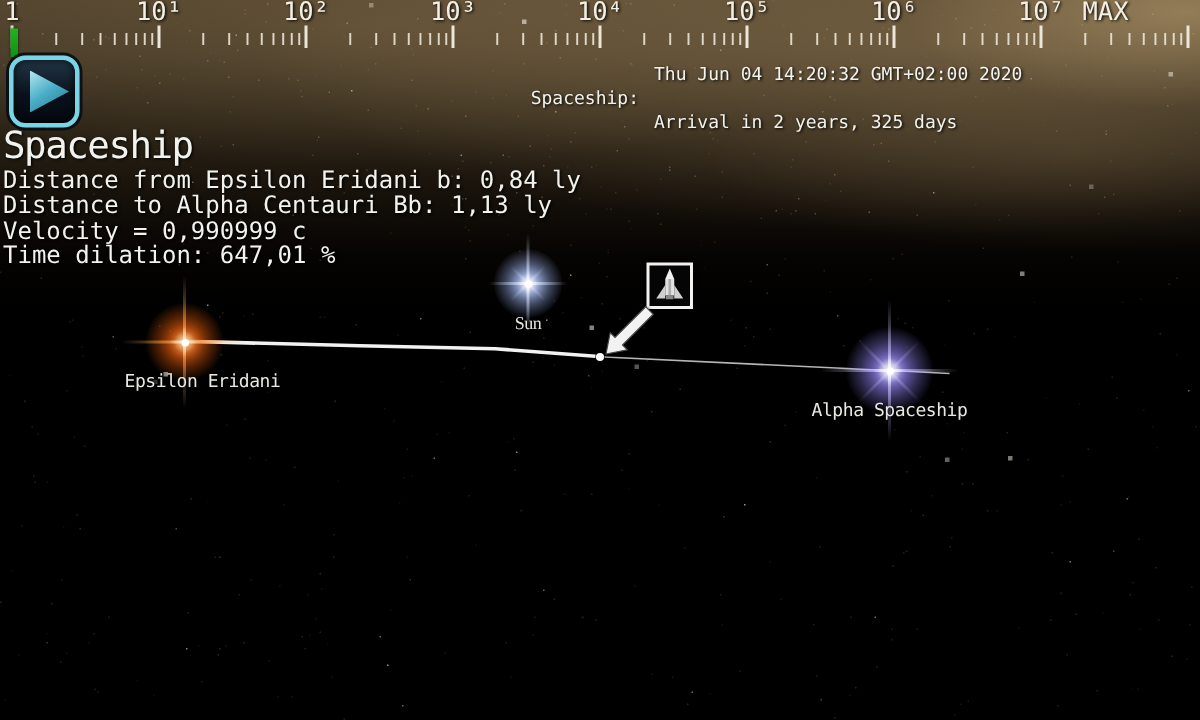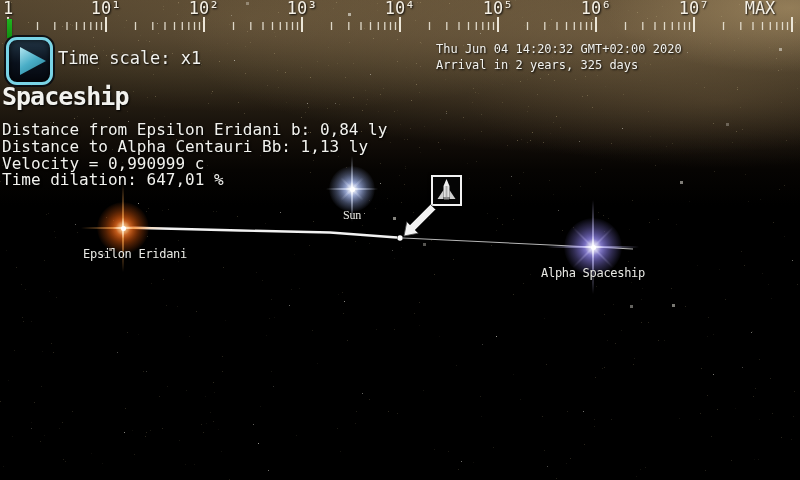--- a/index.html
+++ b/index.html
@@ -69,22 +69,22 @@
   }
   
   #clock-panel{position:absolute;left:330px;top:41px;font-size:12px;line-height:16px;}
   .clock-row{display:flex;white-space:pre;}
   .clock-label{flex:none;width:96px;text-align:right;margin-right:10px;
     text-shadow:1px 1px 2px rgba(0,0,0,.9);}
   .clock-value{text-shadow:1px 1px 2px rgba(0,0,0,.9);white-space:nowrap;}
   
   #info-panel{position:absolute;left:2px;top:83px;}
   #info-title{
-    font-size:25px;font-weight:bold;letter-spacing:-1px;line-height:27px;
-    text-shadow:1px 1px 2px rgba(0,0,0,.95);margin-bottom:12px;
+    font-size:25px;font-weight:normal;letter-spacing:-1px;line-height:27px;
+    text-shadow:1px 1px 2px rgba(0,0,0,.95);margin-bottom:2px;
   }
   .info-line{font-size:16px;line-height:16.8px;white-space:nowrap;
     text-shadow:1px 1px 2px rgba(0,0,0,.95);}
 </style>
 </head>
 <body>
 
 <div id="screen">
 
   <div id="bg"></div>
@@ -230,36 +230,36 @@
       </svg>
     <div id="scale-labels">
         <div class="scale-label" style="left: 8px;">1</div>
         <div class="scale-label" style="left: 106px;">10¹</div>
         <div class="scale-label" style="left: 204px;">10²</div>
         <div class="scale-label" style="left: 302px;">10³</div>
         <div class="scale-label" style="left: 400px;">10⁴</div>
         <div class="scale-label" style="left: 498px;">10⁵</div>
         <div class="scale-label" style="left: 596px;">10⁶</div>
         <div class="scale-label" style="left: 694px;">10⁷</div>
-        <div class="scale-label" style="left: 760px;">MAX</div>
+        <div class="scale-label" style="left: 737px;">MAX</div>
       </div>
     <div id="scale-thumb" style="background: linear-gradient(rgb(31, 180, 31), rgb(17, 145, 17));"></div>
   </div>
 
   <button id="play-button">
     <span id="play-triangle"></span>
   </button>
-  <div id="time-scale-label">Time scale: x1</div>
 
   <div id="clock-panel">
     <div class="clock-row">
       <span class="clock-label"></span>
       <span class="clock-value">Thu Jun 04 14:20:32 GMT+02:00 2020</span>
     </div>
     <div class="clock-row">
+      <span class="clock-label">Spaceship:</span>
     </div>
     <div class="clock-row">
       <span class="clock-label"></span>
       <span class="clock-value">Arrival in 2 years, 325 days</span>
     </div>
   </div>
 
   <div id="info-panel">
     <div id="info-title">Spaceship</div>
     <div class="info-line">Distance from Epsilon Eridani b: 0,84 ly</div>

